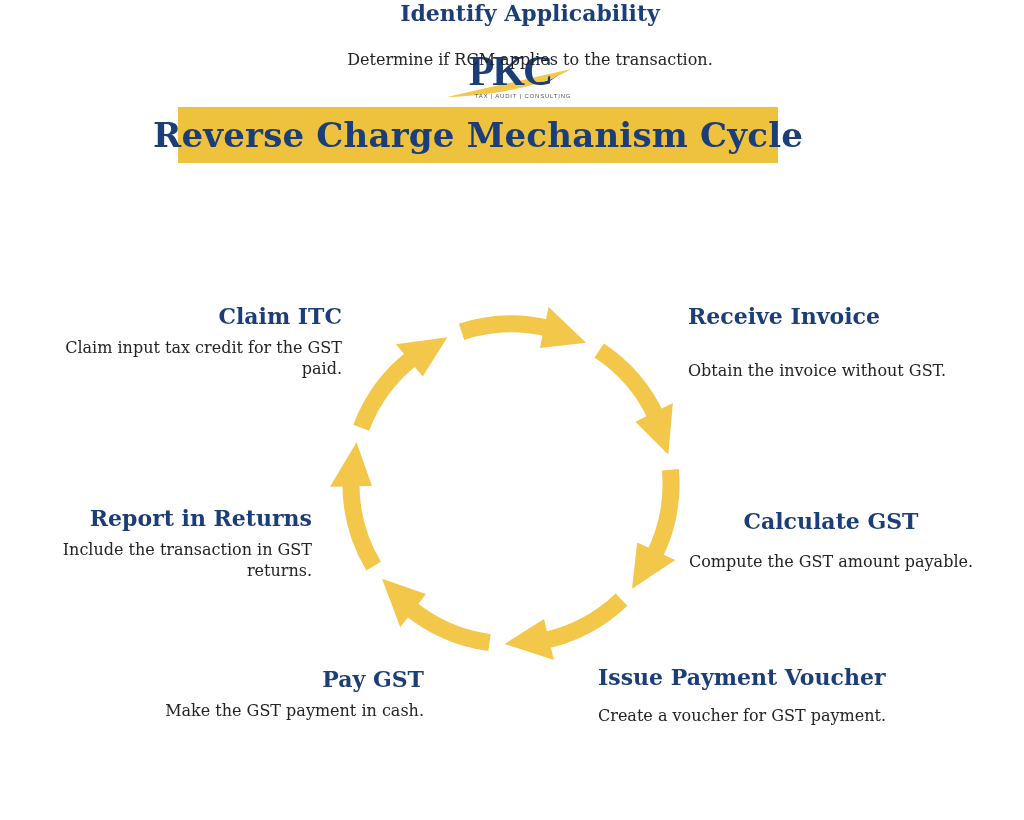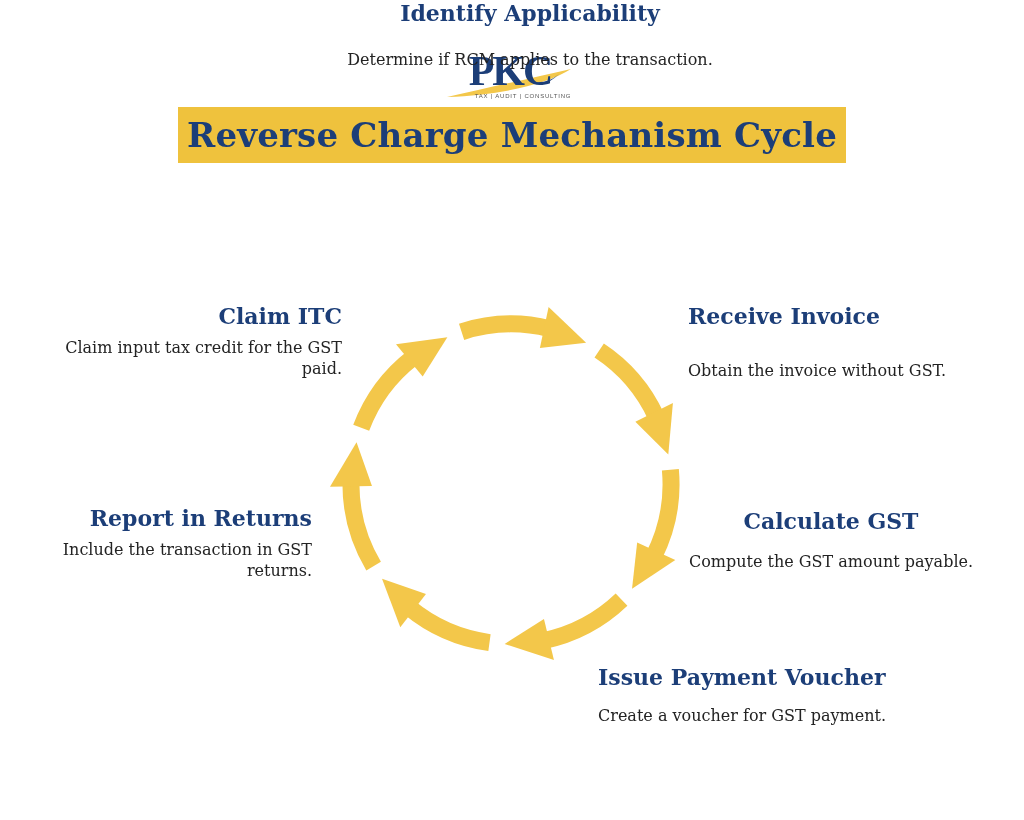--- a/index.html
+++ b/index.html
@@ -7,21 +7,21 @@
     position:relative;
     width:1024px; height:820px;
     background:#ffffff;
     font-family:"DejaVu Serif", serif;
     overflow:hidden;
   }
   
   .logo { position:absolute; left:447px; top:48px; width:130px; height:54px; }
   
   .banner {
-    position:absolute; left:178px; top:107px; width:668px; height:56px;
+    position:absolute; left:178px; top:107px; width:600px; height:56px;
     background:var(--banner_yellow);
     display:flex; align-items:center; justify-content:center;text-align:center;
   }
   .banner-title {
     margin:0; font-size:34px; font-weight:bold; color:var(--navy);
     white-space:nowrap; letter-spacing:0.2px;
   }
   
   .step { position:absolute; }
   .step-title {
@@ -93,20 +93,24 @@
   <div class="step step-calculate">
     <h2 class="step-title">Calculate GST</h2>
     <p class="step-desc">Compute the GST amount payable.</p>
   </div>
 
   <div class="step step-issue">
     <h2 class="step-title">Issue Payment Voucher</h2>
     <p class="step-desc">Create a voucher for GST payment.</p>
   </div>
 
+  <div class="step step-pay">
+    <h2 class="step-title">Pay GST</h2>
+    <p class="step-desc">Make the GST payment in cash.</p>
+  </div>
 
   <div class="step step-report">
     <h2 class="step-title">Report in Returns</h2>
     <p class="step-desc">Include the transaction in GST returns.</p>
   </div>
 
   <div class="step step-claim">
     <h2 class="step-title">Claim ITC</h2>
     <p class="step-desc">Claim input tax credit for the GST paid.</p>
   </div>

